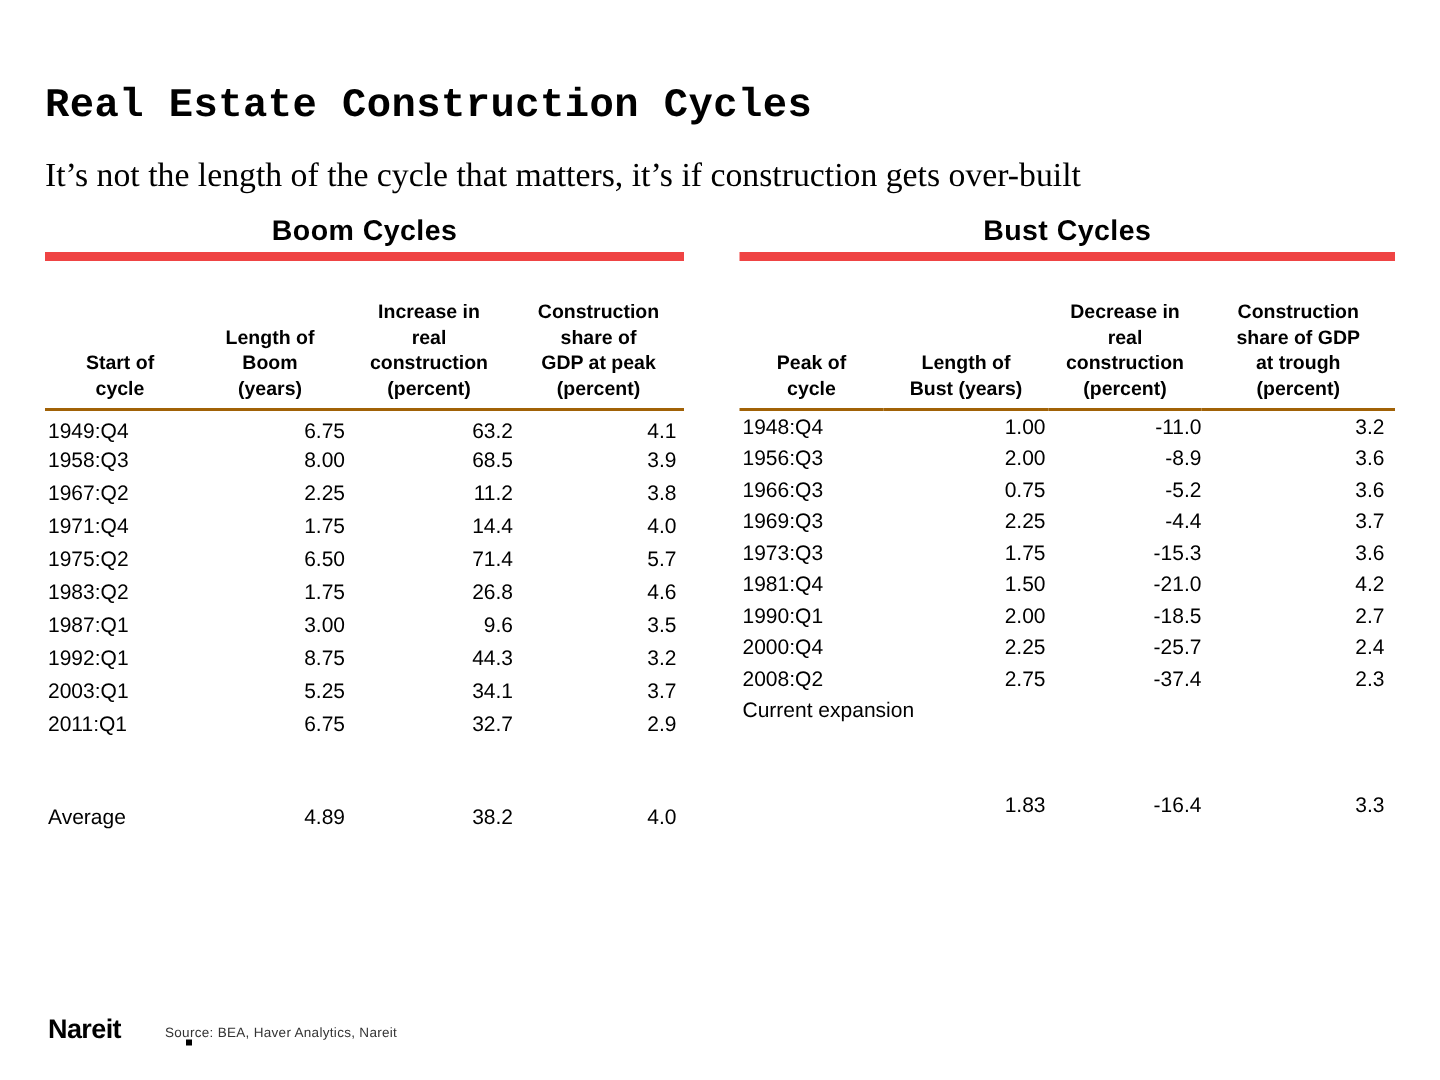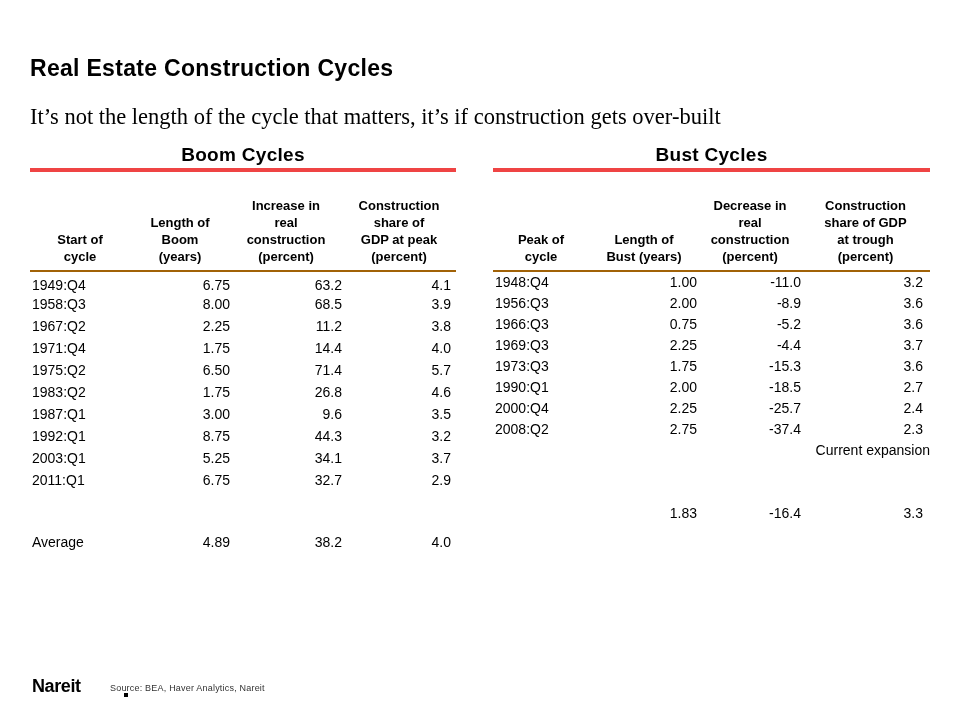--- a/index.html
+++ b/index.html
@@ -3,35 +3,35 @@
 <meta charset="utf-8">
 <style>
   html,body{margin:0;padding:0;}
   body{
     width:960px;height:720px;background:#ffffff;color:#000;
     font-family:"Liberation Sans",sans-serif;
     position:relative;overflow:hidden;
   }
   .page-title{
     position:absolute;left:30px;top:36px;
-    font-family:Liberation Sans, sans-serif;font-weight:bold;
-    font-size:23px;line-height:34px;letter-spacing:.3px;
+    font-family:Liberation Mono, monospace;font-weight:bold;
+    font-size:27px;line-height:34px;letter-spacing:.3px;
   }
   .page-subtitle{
     position:absolute;left:30px;top:80px;
     font-family:"Liberation Serif",serif;
     font-size:22.5px;line-height:28px;
   }
   .tbl{position:absolute;top:143px;}
   .t0{left:30px;width:426px;}
   .t1{left:493px;width:437px;}
   .tbl-title{
     font-size:19px;font-weight:bold;text-align:center;
     height:25px;line-height:24px;letter-spacing:.3px;
-    border-bottom:4px solid #ef4444;
+    border-bottom:6px solid #ef4444;
   }
   table{width:100%;border-collapse:collapse;table-layout:fixed;}
   thead th{
     font-size:13px;font-weight:bold;line-height:17px;
     vertical-align:bottom;text-align:center;
     height:93px;padding:0 0 5px 0;white-space:pre-line;
     border-bottom:2px solid #a16207;
   }
   tbody td,tfoot td{font-size:14px;padding:0;}
   td:first-child{text-align:left;padding-left:2px;}
@@ -43,21 +43,21 @@
   .t0 th:nth-child(1){width:100px}.t0 th:nth-child(2){width:100px}
   .t0 th:nth-child(3){width:112px}.t0 th:nth-child(4){width:114px}
   .t1 th:nth-child(1){width:96px}.t1 th:nth-child(2){width:110px}
   .t1 th:nth-child(3){width:102px}.t1 th:nth-child(4){width:129px}
   .t0 td:nth-child(4){padding-right:5px}
   .t1 td:nth-child(2){padding-right:2px}
   .t1 td:nth-child(4){padding-right:7px}
   .t0 tfoot tr.spacer td{height:40px;}
   .t1 tfoot tr.spacer td{height:42px;}
   tfoot tr.avg-row{height:22px;}
-  tbody tr.note-row td{text-align:right;padding-left:2px;}
+  tbody tr.note-row td{text-align:left;padding-left:2px;}
   
   .footer-logo{
     position:absolute;left:32px;top:676px;
     font-size:18px;font-weight:bold;letter-spacing:-.4px;
     display:flex;align-items:flex-end;gap:41px;
   }
   .logo-dot{display:inline-block;width:4px;height:4px;background:#000;margin-left:2px;}
   .source-text{
     position:absolute;left:110px;top:683px;
     font-size:9px;color:#333;letter-spacing:.2px;
@@ -211,20 +211,26 @@
             <td>-4.4</td>
             <td>3.7</td>
           </tr>
           <tr>
             <td>1973:Q3</td>
             <td>1.75</td>
             <td>-15.3</td>
             <td>3.6</td>
           </tr>
           <tr>
+            <td>1981:Q4</td>
+            <td>1.50</td>
+            <td>-21.0</td>
+            <td>4.2</td>
+          </tr>
+          <tr>
             <td>1990:Q1</td>
             <td>2.00</td>
             <td>-18.5</td>
             <td>2.7</td>
           </tr>
           <tr>
             <td>2000:Q4</td>
             <td>2.25</td>
             <td>-25.7</td>
             <td>2.4</td>

